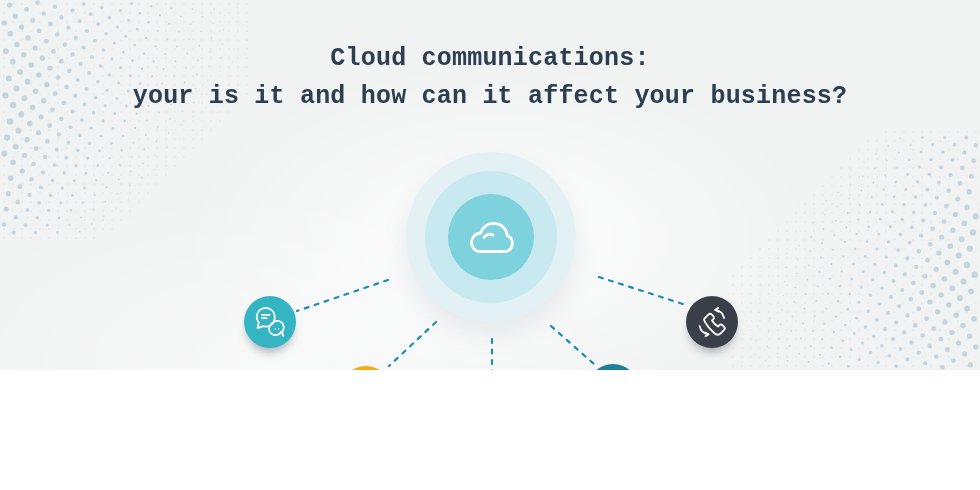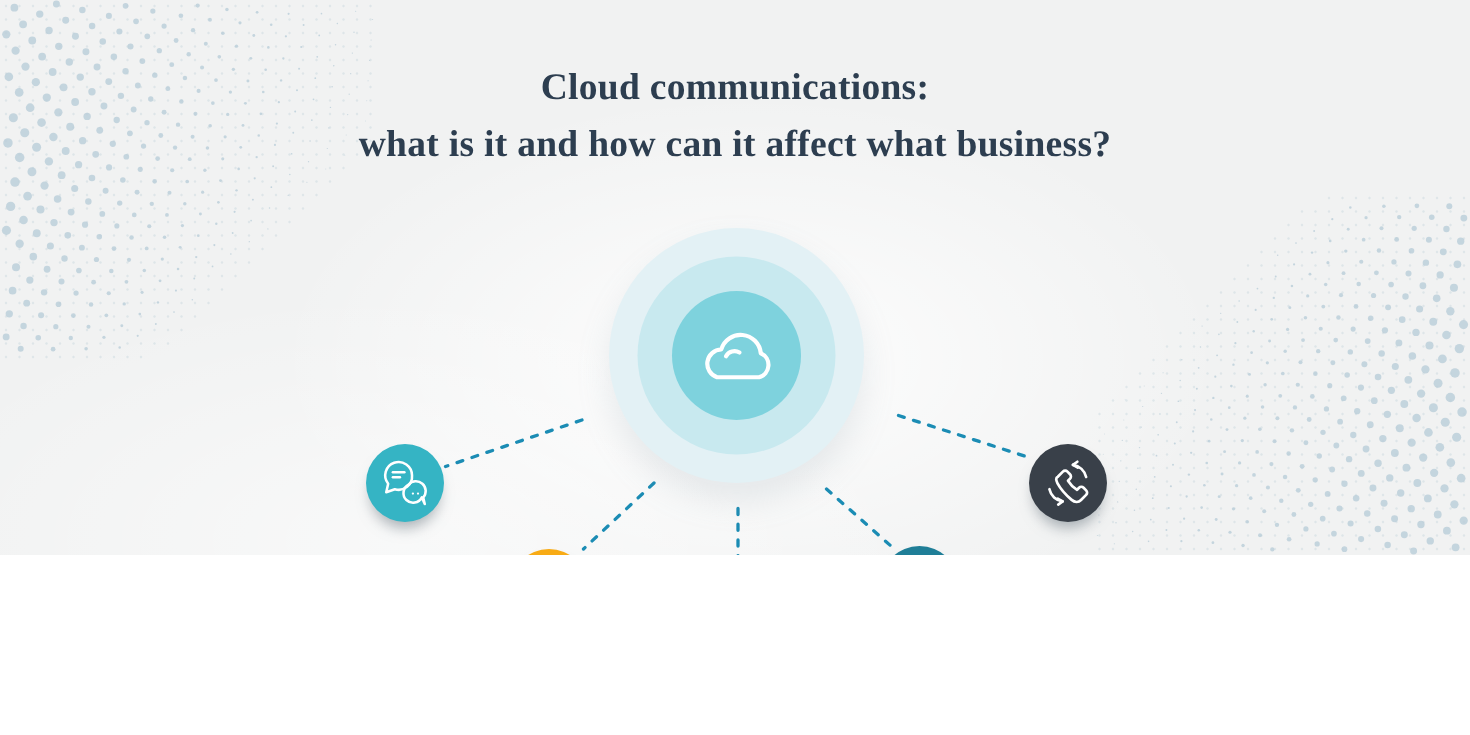--- a/index.html
+++ b/index.html
@@ -1,21 +1,21 @@
 <!DOCTYPE html>
 <html><head>
 <meta charset="utf-8">
 <style>
   html,body{margin:0;padding:0;}
   .canvas{
     position:relative;
     width:980px;height:370px;
     overflow:hidden;
     background:#f1f2f2;
-    font-family:Liberation Serif, serif;
+    font-family:Liberation Mono, monospace;
   }
   .bg-glow{
     position:absolute;border-radius:50%;
     pointer-events:none;
   }
   .bg-glow.g1{left:180px;top:60px;width:640px;height:360px;
     background:radial-gradient(ellipse at center, rgba(255,255,255,.9) 0%, rgba(255,255,255,0) 70%);}
   .bg-glow.g2{left:-80px;bottom:-160px;width:700px;height:340px;
     background:radial-gradient(ellipse at center, rgba(255,255,255,.55) 0%, rgba(255,255,255,0) 70%);}
   .corner{position:absolute;pointer-events:none;}
@@ -1858,21 +1858,21 @@
       <circle cx="35.4" cy="232.8" r="1.57" fill="#b9cdd8" opacity="0.8"></circle>
       <circle cx="25.5" cy="225.2" r="1.86" fill="#b9cdd8" opacity="0.8"></circle>
       <circle cx="15.7" cy="217.3" r="2.14" fill="#b9cdd8" opacity="0.8"></circle>
       <circle cx="6.2" cy="209.2" r="2.43" fill="#b9cdd8" opacity="0.8"></circle>
       <circle cx="13.8" cy="232.5" r="1.99" fill="#b9cdd8" opacity="0.8"></circle>
       <circle cx="4.1" cy="224.6" r="2.29" fill="#b9cdd8" opacity="0.8"></circle>
     </svg>
 
   <h1 class="title" style="color: rgb(45, 62, 80);">
     <span>Cloud communications:</span>
-    <span>what is it and how can it affect what business?</span>
+    <span>your is it and how can it affect your business?</span>
   </h1>
 
   <svg class="connectors" width="980" height="490" viewBox="0 0 980 490">
     <g fill="none" stroke-width="2.2" stroke-dasharray="4 6.5" stroke-linecap="round">
       <line x1="388" y1="280" x2="297" y2="311" stroke="#1b8cb4"></line>
       <line x1="436" y1="322" x2="389" y2="366" stroke="#1b8cb4"></line>
       <line x1="492" y1="339" x2="492" y2="386" stroke="#1b8cb4"></line>
       <line x1="551" y1="326" x2="594" y2="364" stroke="#1b8cb4"></line>
       <line x1="599" y1="277" x2="683" y2="304" stroke="#1b8cb4"></line>
     </g>

